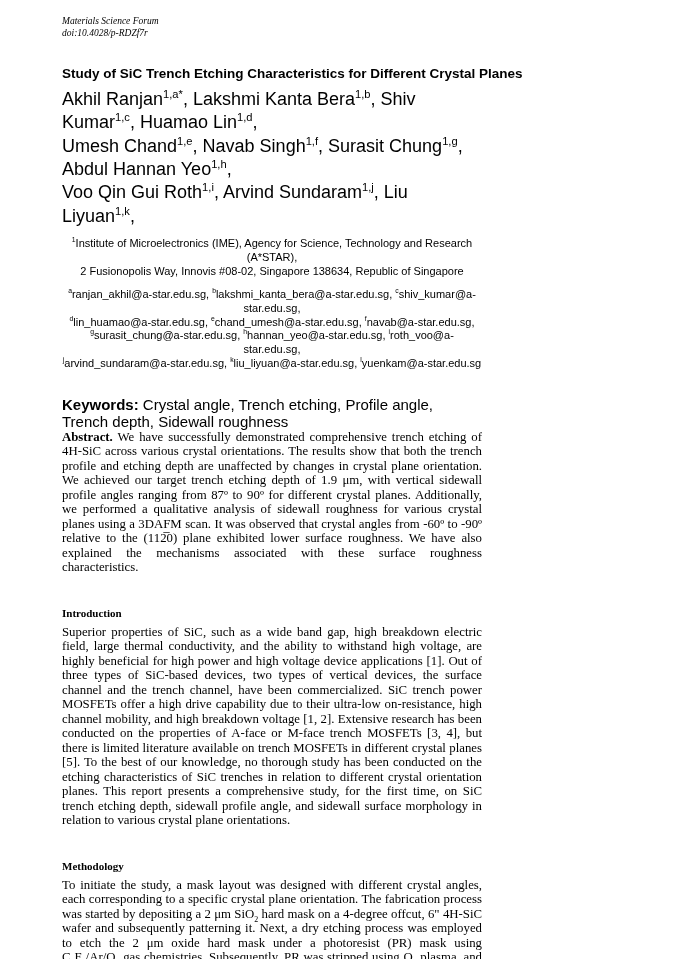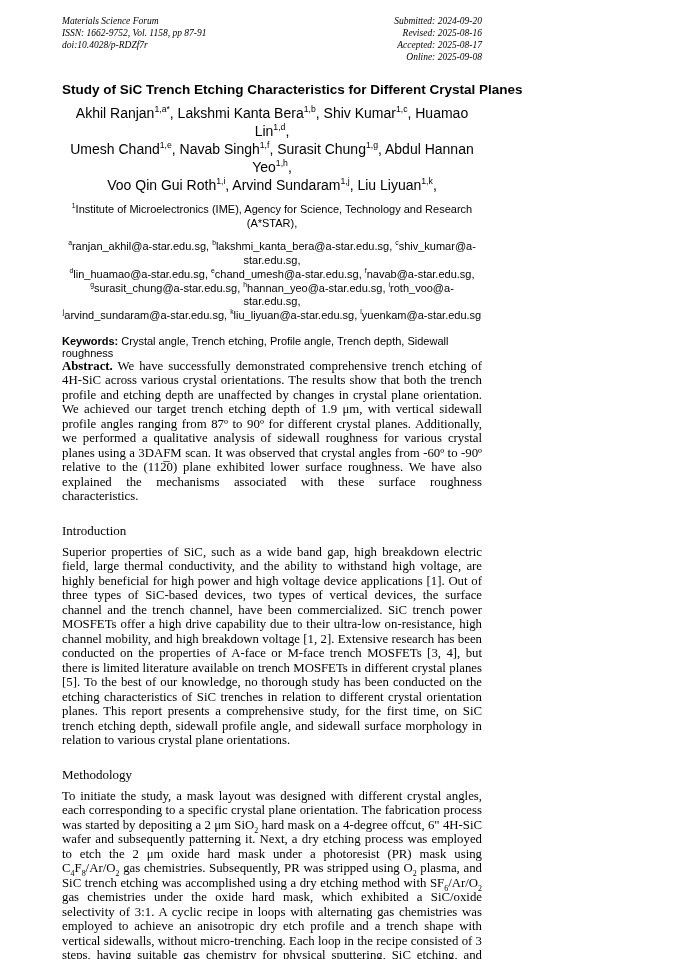--- a/index.html
+++ b/index.html
@@ -20,99 +20,93 @@
   .header {
     display: flex;
     justify-content: space-between;
     font-style: italic;
     font-size: 9.5px;
     line-height: 1.25;
     font-family: "Liberation Serif", serif;
   }
   .header-right { text-align: right; }
   .title {
-    margin-top: 18px;
+    margin-top: 26px;
     font-family: "Liberation Sans", sans-serif;
     font-size: 13.5px;
     font-weight: bold;
     text-align: center;
     white-space: nowrap;
   }
   .authors {
     margin-top: 7px;
     font-family: "Liberation Sans", sans-serif;
-    font-size: 14px;
-    text-align: center;
+    font-size: 18px;
+    text-align: left;
     line-height: 1.3;
   }
   .affiliation {
     margin-top: 9px;
     font-family: "Liberation Sans", sans-serif;
     font-size: 11px;
     text-align: center;
     line-height: 1.27;
   }
   .emails {
     margin-top: 9px;
     font-family: "Liberation Sans", sans-serif;
     font-size: 11px;
     text-align: center;
     line-height: 1.25;
   }
   .keywords {
-    margin-top: 12px;
+    margin-top: 25px;
     font-family: "Liberation Sans", sans-serif;
-    font-size: 11px;
+    font-size: 15px;
   }
   .keywords b { font-weight: bold; }
   .para {
     font-size: 12.8px;
     line-height: 14.5px;
     text-align: justify;
   }
   .abstract { }
   .section-heading {
     font-family: "Liberation Serif", serif;
-    font-size: 13px;
-    font-weight: normal;
-    margin-top: 19px;
+    font-size: 11px;
+    font-weight: bold;
+    margin-top: 32px;
   }
   .section-para { margin-top: 6px; }
   sup { font-size: 0.62em; vertical-align: super; line-height: 0; }
   sub { font-size: 0.62em; vertical-align: sub; line-height: 0; }
 </style>
 </head>
 <body>
 
 <div class="page">
 
   <div class="header">
     <div class="header-left">
       <div>Materials Science Forum</div>
-      <div>ISSN: 1662-9752, Vol. 1158, pp 87-91</div>
       <div>doi:10.4028/p-RDZf7r</div>
-    </div>
-    <div class="header-right">
-      <div>Submitted: 2024-09-20</div>
-      <div>Revised: 2025-08-16</div>
-      <div>Accepted: 2025-08-17</div>
-      <div>Online: 2025-09-08</div>
     </div>
   </div>
 
   <h1 class="title">Study of SiC Trench Etching Characteristics for Different Crystal Planes</h1>
 
   <div class="authors">
     <div>Akhil Ranjan<sup>1,a*</sup>, Lakshmi Kanta Bera<sup>1,b</sup>, Shiv Kumar<sup>1,c</sup>, Huamao Lin<sup>1,d</sup>,</div>
     <div>Umesh Chand<sup>1,e</sup>, Navab Singh<sup>1,f</sup>, Surasit Chung<sup>1,g</sup>, Abdul Hannan Yeo<sup>1,h</sup>,</div>
     <div>Voo Qin Gui Roth<sup>1,i</sup>, Arvind Sundaram<sup>1,j</sup>, Liu Liyuan<sup>1,k</sup>,</div>
   </div>
 
   <div class="affiliation">
     <div><sup>1</sup>Institute of Microelectronics (IME), Agency for Science, Technology and Research (A*STAR),</div>
+    <div>2 Fusionopolis Way, Innovis #08-02, Singapore 138634, Republic of Singapore</div>
   </div>
 
   <div class="emails">
     <div><sup>a</sup>ranjan_akhil@a-star.edu.sg, <sup>b</sup>lakshmi_kanta_bera@a-star.edu.sg, <sup>c</sup>shiv_kumar@a-star.edu.sg,</div>
     <div><sup>d</sup>lin_huamao@a-star.edu.sg, <sup>e</sup>chand_umesh@a-star.edu.sg, <sup>f</sup>navab@a-star.edu.sg,</div>
     <div><sup>g</sup>surasit_chung@a-star.edu.sg, <sup>h</sup>hannan_yeo@a-star.edu.sg, <sup>i</sup>roth_voo@a-star.edu.sg,</div>
     <div><sup>j</sup>arvind_sundaram@a-star.edu.sg, <sup>k</sup>liu_liyuan@a-star.edu.sg, <sup>l</sup>yuenkam@a-star.edu.sg</div>
   </div>
 
   <p class="keywords"><b>Keywords:</b> Crystal angle, Trench etching, Profile angle, Trench depth, Sidewall roughness</p>

